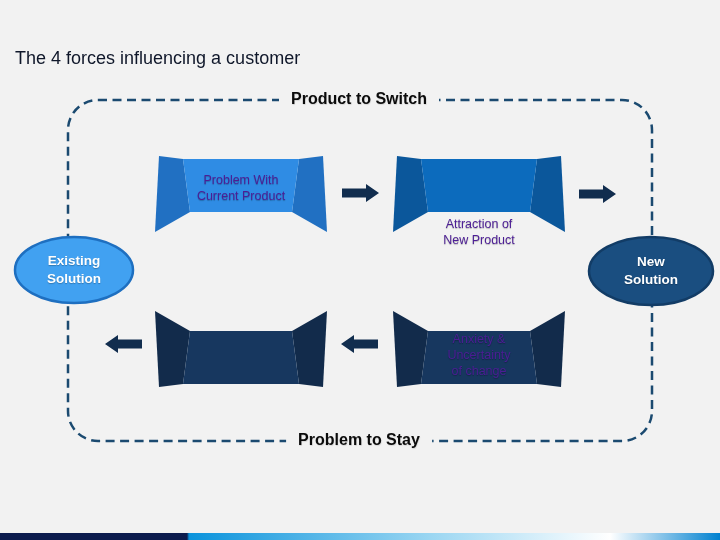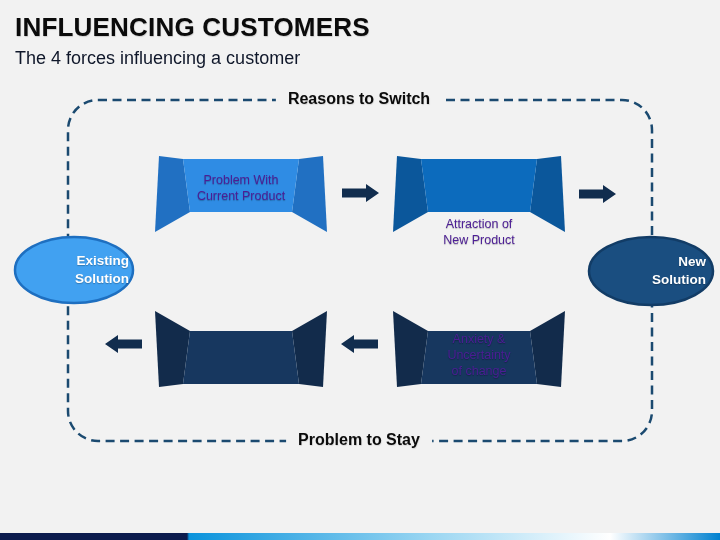--- a/index.html
+++ b/index.html
@@ -29,34 +29,33 @@
     text-shadow:0.5px 1px 1px rgba(0,0,0,0.12);
   }
   .box-label{
     position:absolute;width:150px;
     text-align:center;white-space:pre-line;
     font-size:12.5px;line-height:16px;font-weight:400;color:#4c1d95;
     text-shadow:0 1px 1px rgba(0,0,0,0.25);
   }
   .ellipse-label{
     position:absolute;width:110px;
-    text-align:right;white-space:pre-line;
+    text-align:center;white-space:pre-line;
     font-size:13.5px;line-height:18px;font-weight:700;color:#fff;
     text-shadow:0 1px 1px rgba(0,0,0,0.25);
   }
   .footer-bar{
     position:absolute;left:0;top:533px;width:720px;height:7px;
   }
 </style>
 </head>
 <body>
 
 <div class="slide">
 
-  <div class="title">INFLUENCING CUSTOMERS</div>
   <div class="subtitle">The 4 forces influencing a customer</div>
 
   <svg class="diagram-svg" width="720" height="540" viewBox="0 0 720 540">
 
     <rect x="68" y="100" width="584" height="341" rx="30" ry="30" fill="none" stroke-width="2.5" stroke-dasharray="9 5.5" stroke="#1B4A70"></rect>
 
     <g transform="translate(151,155)">
       <polygon points="8,1 32,4 39,57 4,77" fill="#2170C2"></polygon>
       <polygon points="172,1 148,4 141,57 176,77" fill="#2170C2"></polygon>
       <polygon points="32,4 148,4 141,57 39,57" fill="#2F8CE4"></polygon>
@@ -83,21 +82,21 @@
     <polygon points="342,188.5 366,188.5 366,184 379,193 366,202 366,197.5 342,197.5" fill="#112D4E"></polygon>
     <polygon points="579,189.5 603,189.5 603,185 616,194 603,203 603,198.5 579,198.5" fill="#112D4E"></polygon>
 
     <polygon points="142,339.5 118,339.5 118,335 105,344 118,353 118,348.5 142,348.5" fill="#112D4E"></polygon>
     <polygon points="378,339.5 354,339.5 354,335 341,344 354,353 354,348.5 378,348.5" fill="#112D4E"></polygon>
 
     <ellipse cx="74" cy="270" rx="59" ry="33" stroke-width="2.5" fill="#41A1F1" stroke="#1E6FC0"></ellipse>
     <ellipse cx="651" cy="271" rx="62" ry="34" stroke-width="2.5" fill="#1A4E80" stroke="#123C66"></ellipse>
   </svg>
 
-  <div class="frame-label" style="left:359px;top:99px;">Reasons to Switch</div>
+  <div class="frame-label" style="left:359px;top:99px;">Product to Switch</div>
   <div class="frame-label" style="left:359px;top:440px;">Problem to Stay</div>
 
   <div class="box-label" style="left:166px;top:172px;">Problem With
 Current Product</div>
   <div class="box-label" style="left:404px;top:172px;margin-top:44px;">Attraction of
 New Product</div>
   <div class="box-label" style="left:404px;top:331px;">Anxiety &amp;
 Uncertainty
 of change</div>
 

